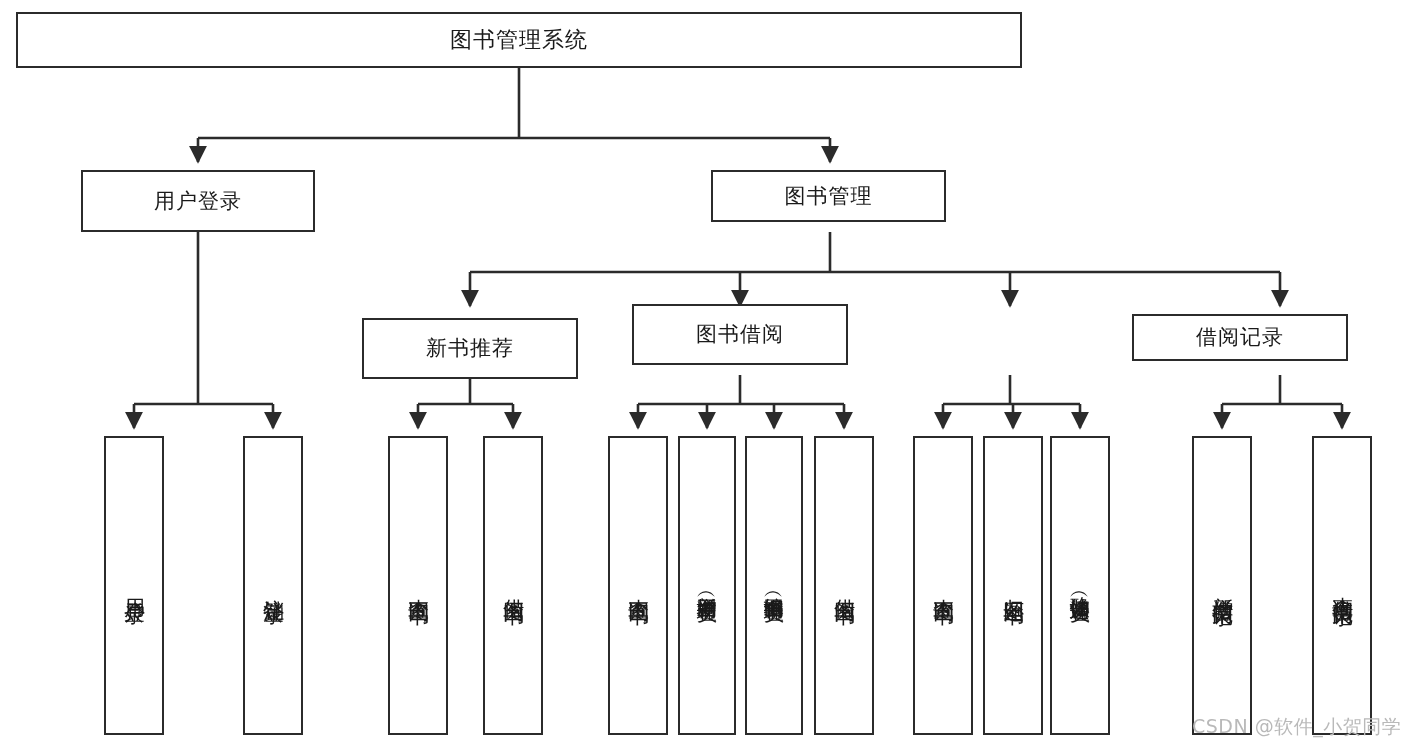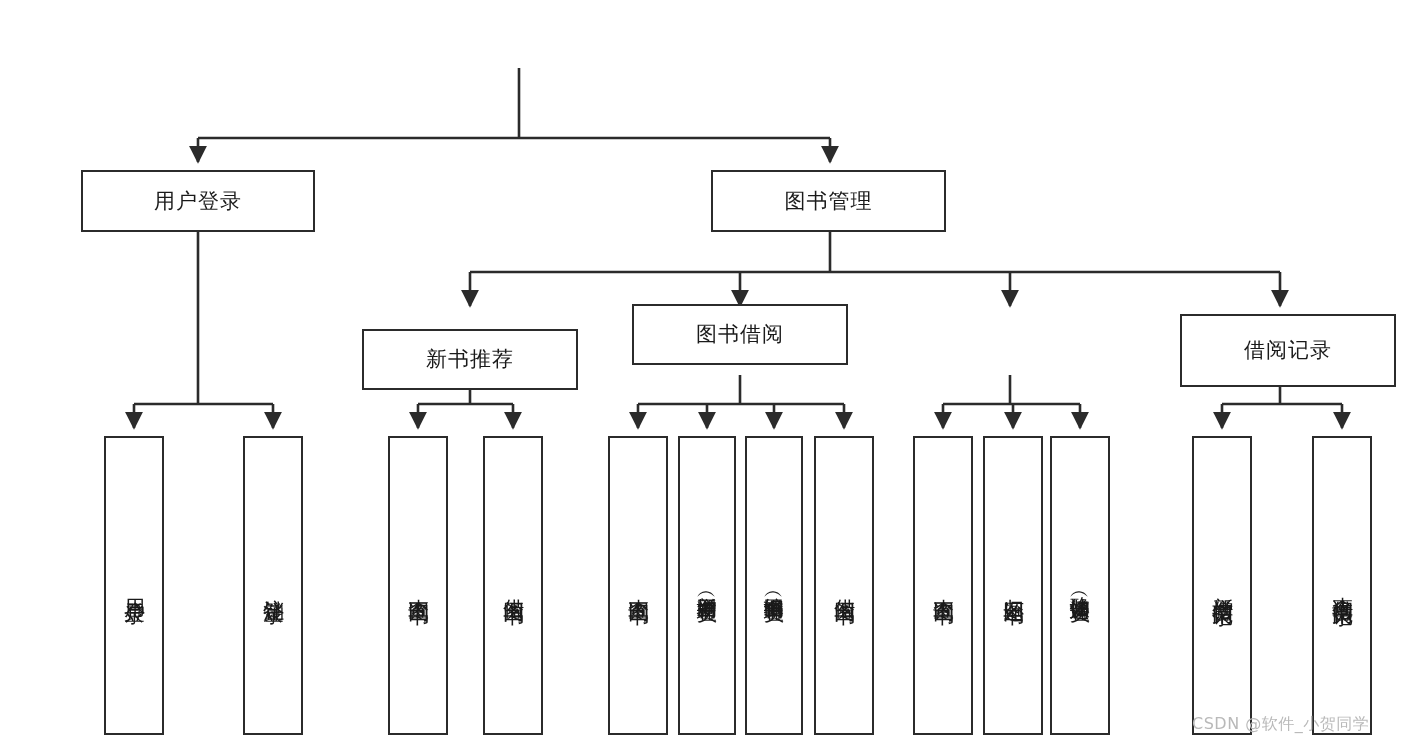--- a/index.html
+++ b/index.html
@@ -64,21 +64,21 @@
     white-space: nowrap;
     max-height: 290px;
   }
   .node.vert.long .lbl {
     font-size: 20px;
     letter-spacing: 1px;
   }
   .watermark {
     position: absolute;
     color: #b9b9b9;
-    font-size: 16px;
+    font-size: 19px;
     white-space: nowrap;
     letter-spacing: 0.5px;
   }
 </style>
 </head>
 <body>
 
 <div id="canvas">
 
   <svg id="edges" viewBox="0 0 1405 747" width="1405" height="747" xmlns="http://www.w3.org/2000/svg">
@@ -124,35 +124,38 @@
       <path d="M 1013 404 L 1013 428" marker-end="url(#arrow)"></path>
       <path d="M 1080 404 L 1080 428" marker-end="url(#arrow)"></path>
 
       <path d="M 1280 375 L 1280 404"></path>
       <path d="M 1222 404 L 1342 404"></path>
       <path d="M 1222 404 L 1222 428" marker-end="url(#arrow)"></path>
       <path d="M 1342 404 L 1342 428" marker-end="url(#arrow)"></path>
     </g>
   </svg>
 
+  <div class="node horiz root" style="left: 16px; top: 12px; width: 1006px; height: 56px;">
+    <span class="lbl">图书管理系统</span>
+  </div>
 
   <div class="node horiz" style="left: 81px; top: 170px; width: 234px; height: 62px;">
     <span class="lbl">用户登录</span>
   </div>
-  <div class="node horiz" style="left: 711px; top: 170px; width: 235px; height: 62px;">
+  <div class="node horiz" style="left: 711px; top: 170px; width: 235px; height: 52px;">
     <span class="lbl">图书管理</span>
   </div>
 
-  <div class="node horiz" style="left: 362px; top: 329px; width: 216px; height: 61px;">
+  <div class="node horiz" style="left: 362px; top: 318px; width: 216px; height: 61px;">
     <span class="lbl">新书推荐</span>
   </div>
   <div class="node horiz" style="left: 632px; top: 304px; width: 216px; height: 61px;">
     <span class="lbl">图书借阅</span>
   </div>
-  <div class="node horiz" style="left: 1180px; top: 314px; width: 216px; height: 73px;">
+  <div class="node horiz" style="left: 1132px; top: 314px; width: 216px; height: 47px;">
     <span class="lbl">借阅记录</span>
   </div>
 
   <div class="node vert" style="left: 104px; top: 436px; width: 60px; height: 299px;">
     <span class="lbl">用户登录</span>
   </div>
   <div class="node vert" style="left: 243px; top: 436px; width: 60px; height: 299px;">
     <span class="lbl">注销登录</span>
   </div>
   <div class="node vert" style="left: 388px; top: 436px; width: 60px; height: 299px;">

